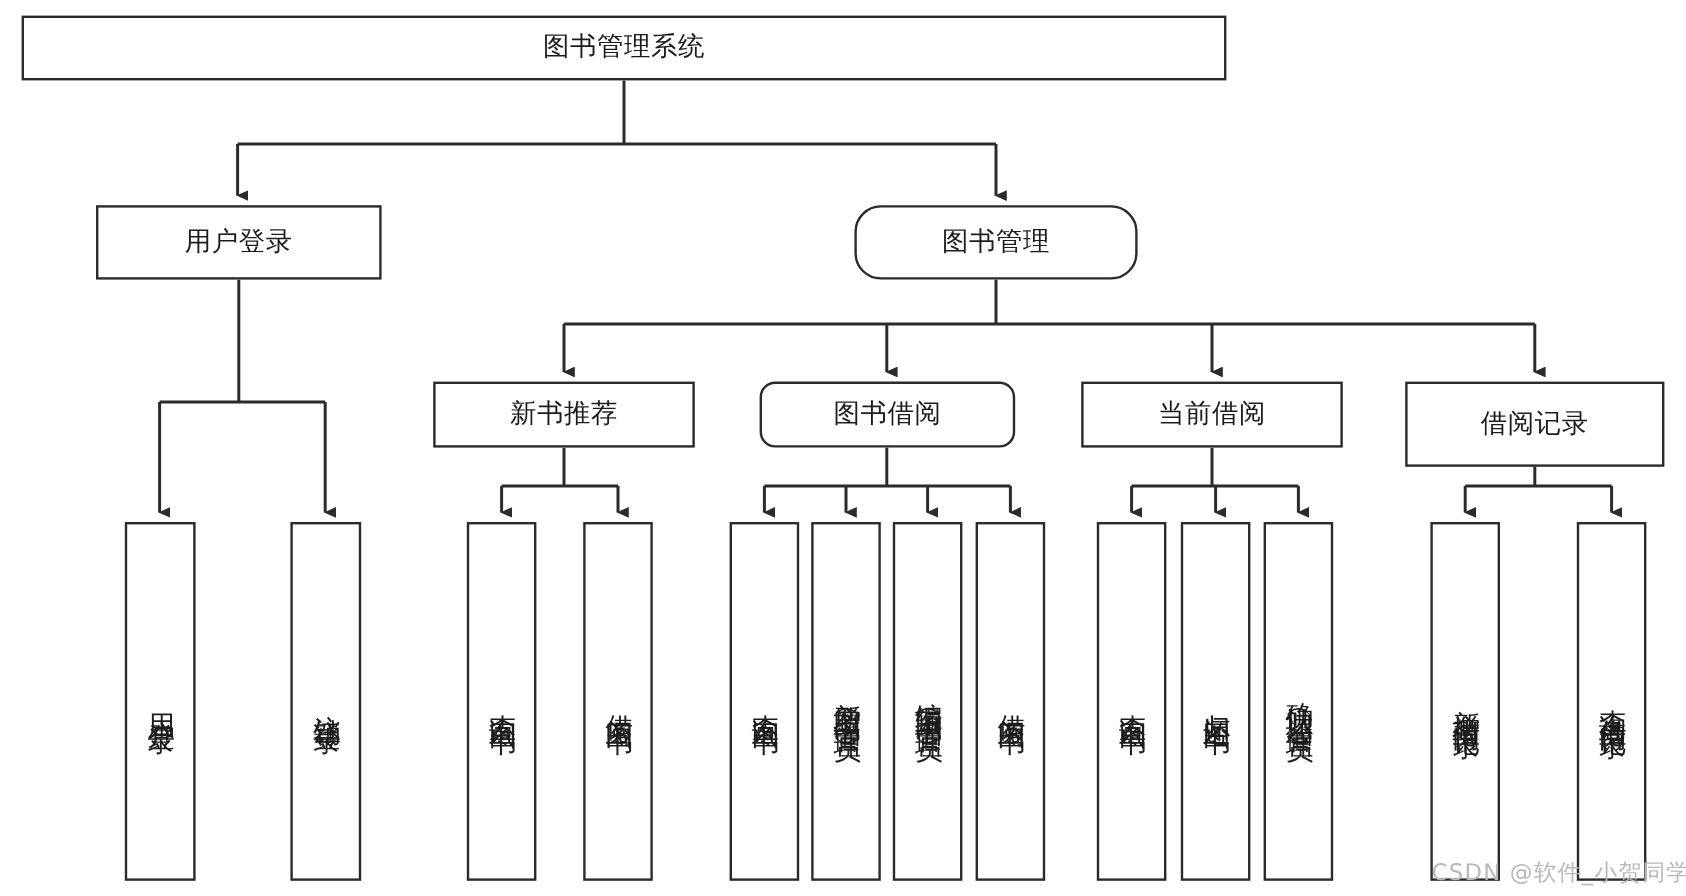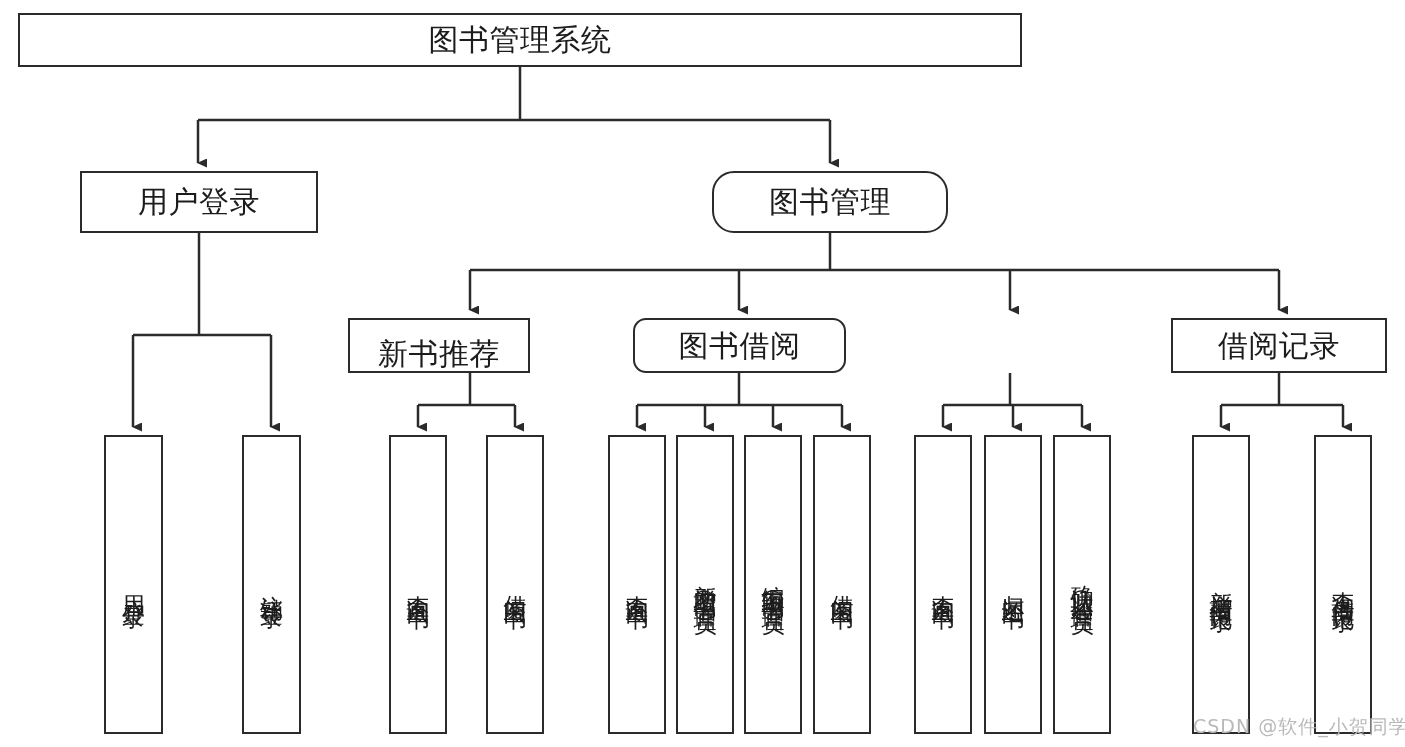--- a/index.html
+++ b/index.html
@@ -38,21 +38,21 @@
     overflow: hidden;
   }
   .node .label {
     color: #1c1c1c;
     line-height: 1.18;
     letter-spacing: 0.5px;
     white-space: nowrap;
     text-align: center;
   }
   .node.horizontal .label {
-    font-size: 30px;
+    font-size: 22px;
     writing-mode: horizontal-tb;
   }
   .node.vertical {
     align-items: center;
     justify-content: center;
   }
   .node.vertical .label {
     font-size: 23px;
     writing-mode: vertical-rl;
     text-orientation: upright;
@@ -140,30 +140,33 @@
   </div>
 
   <div class="node horizontal" style="left:80px; top:171px; width:238px; height:62px;">
     <span class="label">用户登录</span>
   </div>
 
   <div class="node horizontal" style="left:712px; top:171px; width:236px; height:62px;border-radius:22px;">
     <span class="label">图书管理</span>
   </div>
 
-  <div class="node horizontal" style="left:348px; top:318px; width:182px; height:55px;align-items:flex-end;">
+  <div class="node horizontal" style="left:361px; top:318px; width:218px; height:55px;">
     <span class="label">新书推荐</span>
   </div>
 
   <div class="node horizontal" style="left:633px; top:318px; width:213px; height:55px;border-radius:13px;">
     <span class="label">图书借阅</span>
   </div>
 
-
-  <div class="node horizontal" style="left:1171px; top:318px; width:216px; height:55px;">
+  <div class="node horizontal" style="left:901px; top:318px; width:218px; height:55px;">
+    <span class="label">当前借阅</span>
+  </div>
+
+  <div class="node horizontal" style="left:1171px; top:318px; width:216px; height:71px;">
     <span class="label">借阅记录</span>
   </div>
 
   <div class="node vertical" style="left:104px; top:435px; width:59px; height:299px;">
     <span class="label">用户登录</span>
   </div>
 
   <div class="node vertical" style="left:242px; top:435px; width:59px; height:299px;">
     <span class="label">注销登录</span>
   </div>

